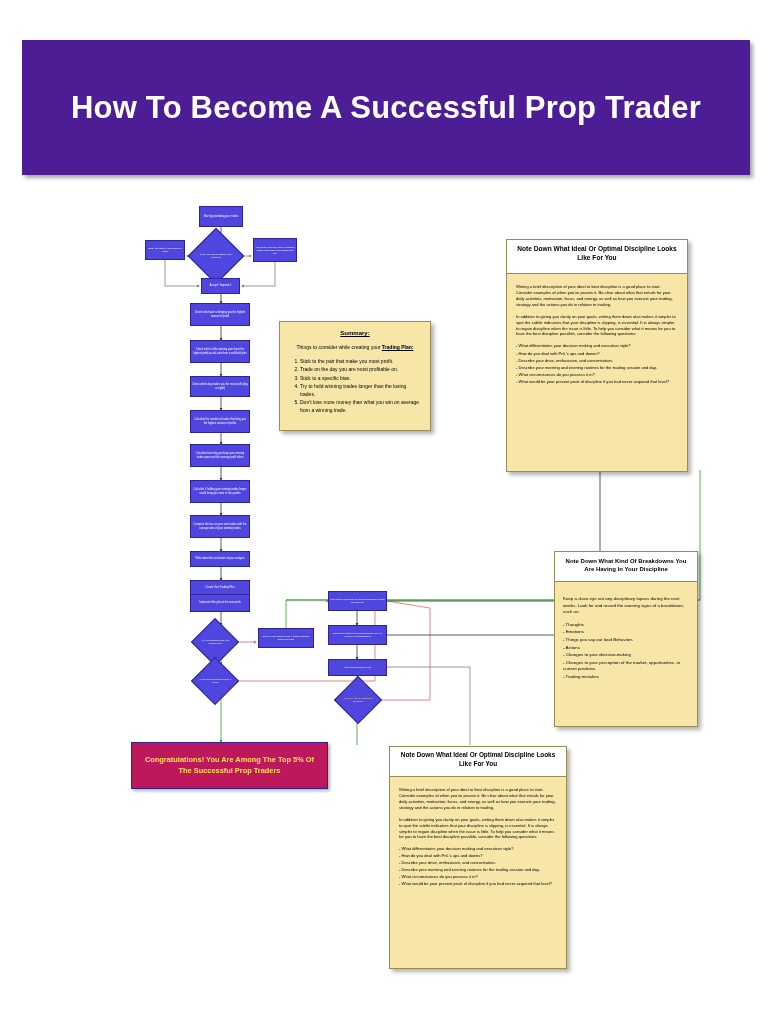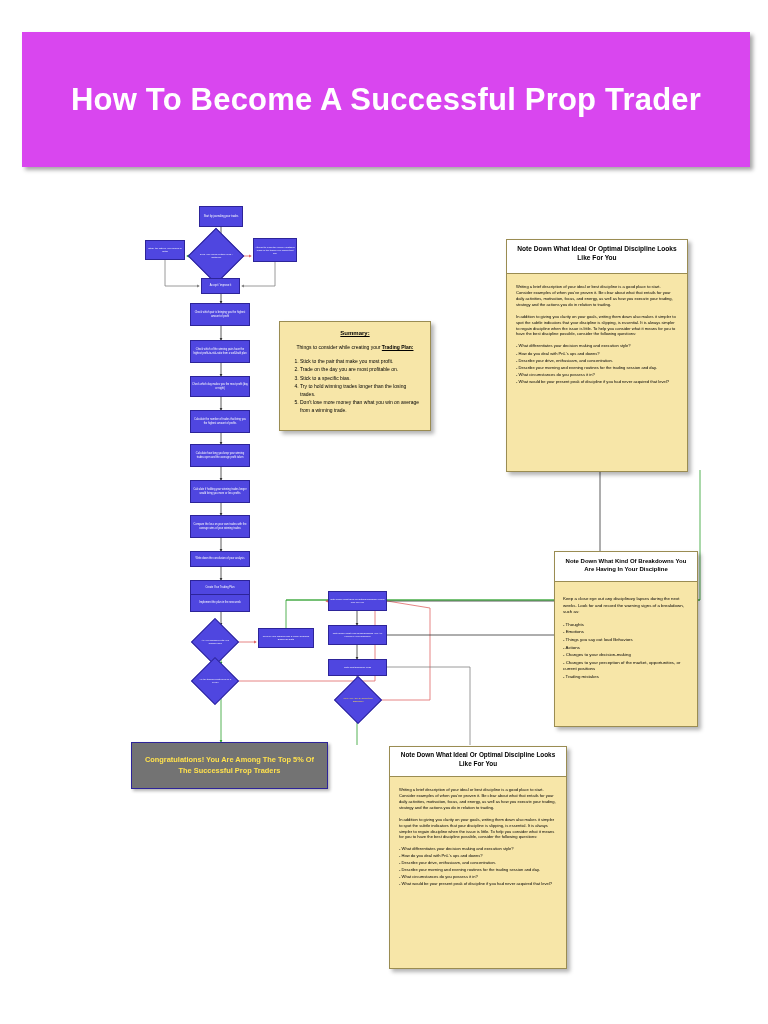--- a/index.html
+++ b/index.html
@@ -11,23 +11,23 @@
     width: 768px; height: 1024px;
     position: relative;
     overflow: hidden;
     font-family: "Liberation Sans", sans-serif;
     color: #000;
   }
 
   
   #banner {
     position: absolute;
-    left: 22px; top: 32px;
+    left: 22px; top: 40px;
     width: 728px; height: 135px;
-    background: #d946ef;
+    background: #4c1d95;
     box-shadow: 3px 3px 4px rgba(0,0,0,0.35);
     display: flex; align-items: center; justify-content: center;
   }
   #banner-title {
     color: #ffffff;
     font-size: 31px;
     font-weight: bold;
     letter-spacing: 0.2px;
     text-align: center;
     font-family: "Liberation Sans", sans-serif;
@@ -74,21 +74,21 @@
     width: 150%;
     font-family: "Liberation Sans", sans-serif;
   }
   .fdiamond.yellowtxt > span { color: #ffe14d; }
 
   
   #congrats {
     position: absolute;
     left: 131px; top: 742px;
     width: 197px; height: 47px;
-    background: #737373;
+    background: #be185d;
     border: 1px solid #2d2499;
     box-shadow: 2px 2px 3px rgba(0,0,0,0.3);
     display: flex; align-items: center; justify-content: center;
     box-sizing: border-box;
     padding: 2px 8px;
   }
   #congrats span {
     color: #ffe14d;
     font-size: 7.4px;
     font-weight: bold;

